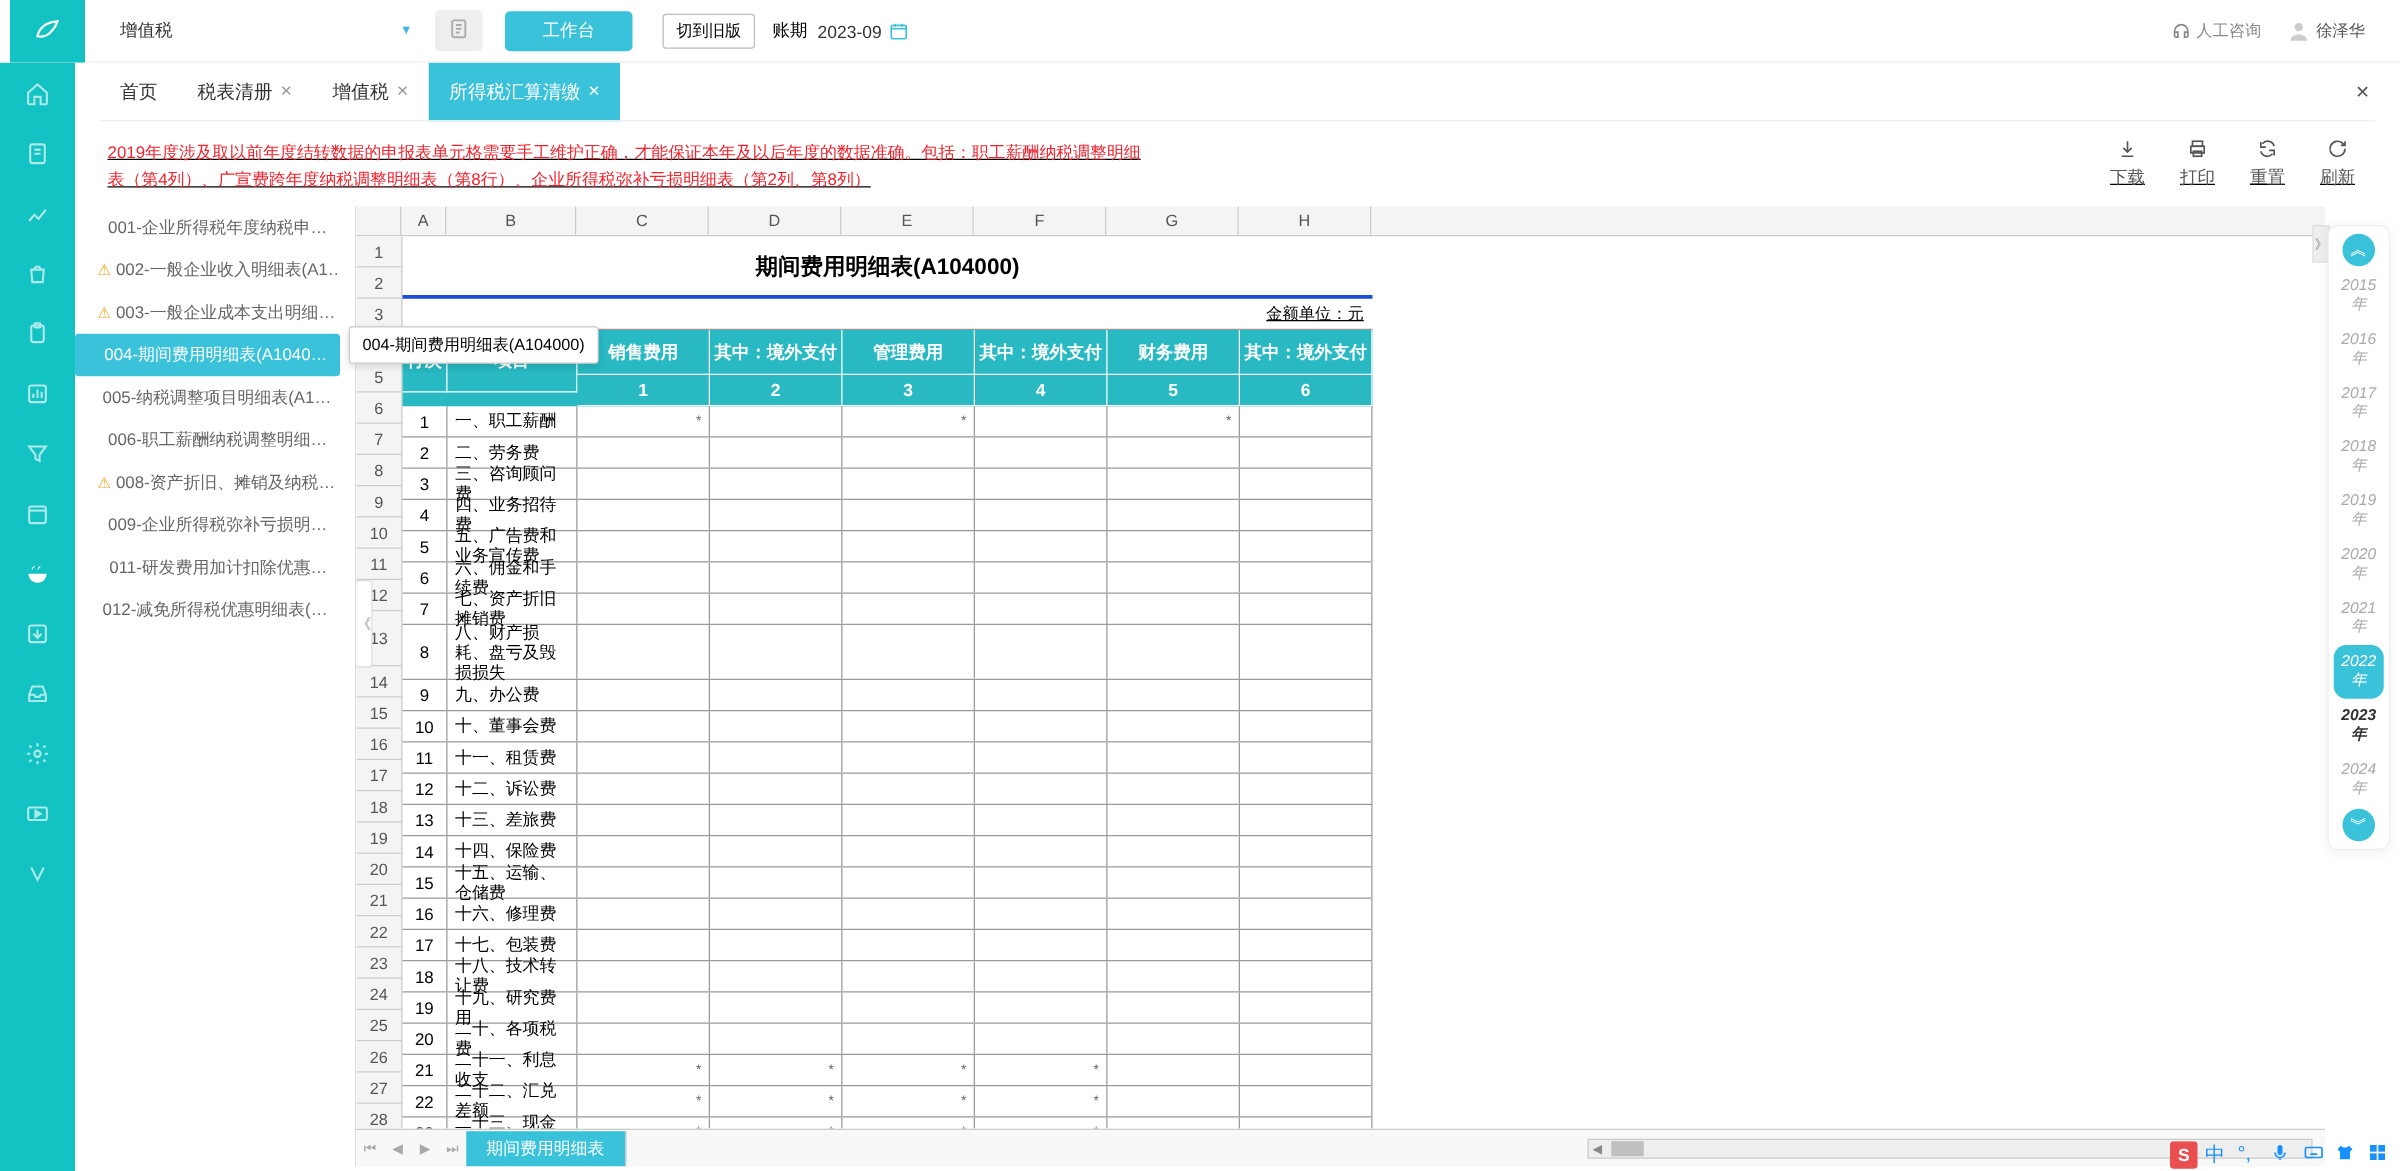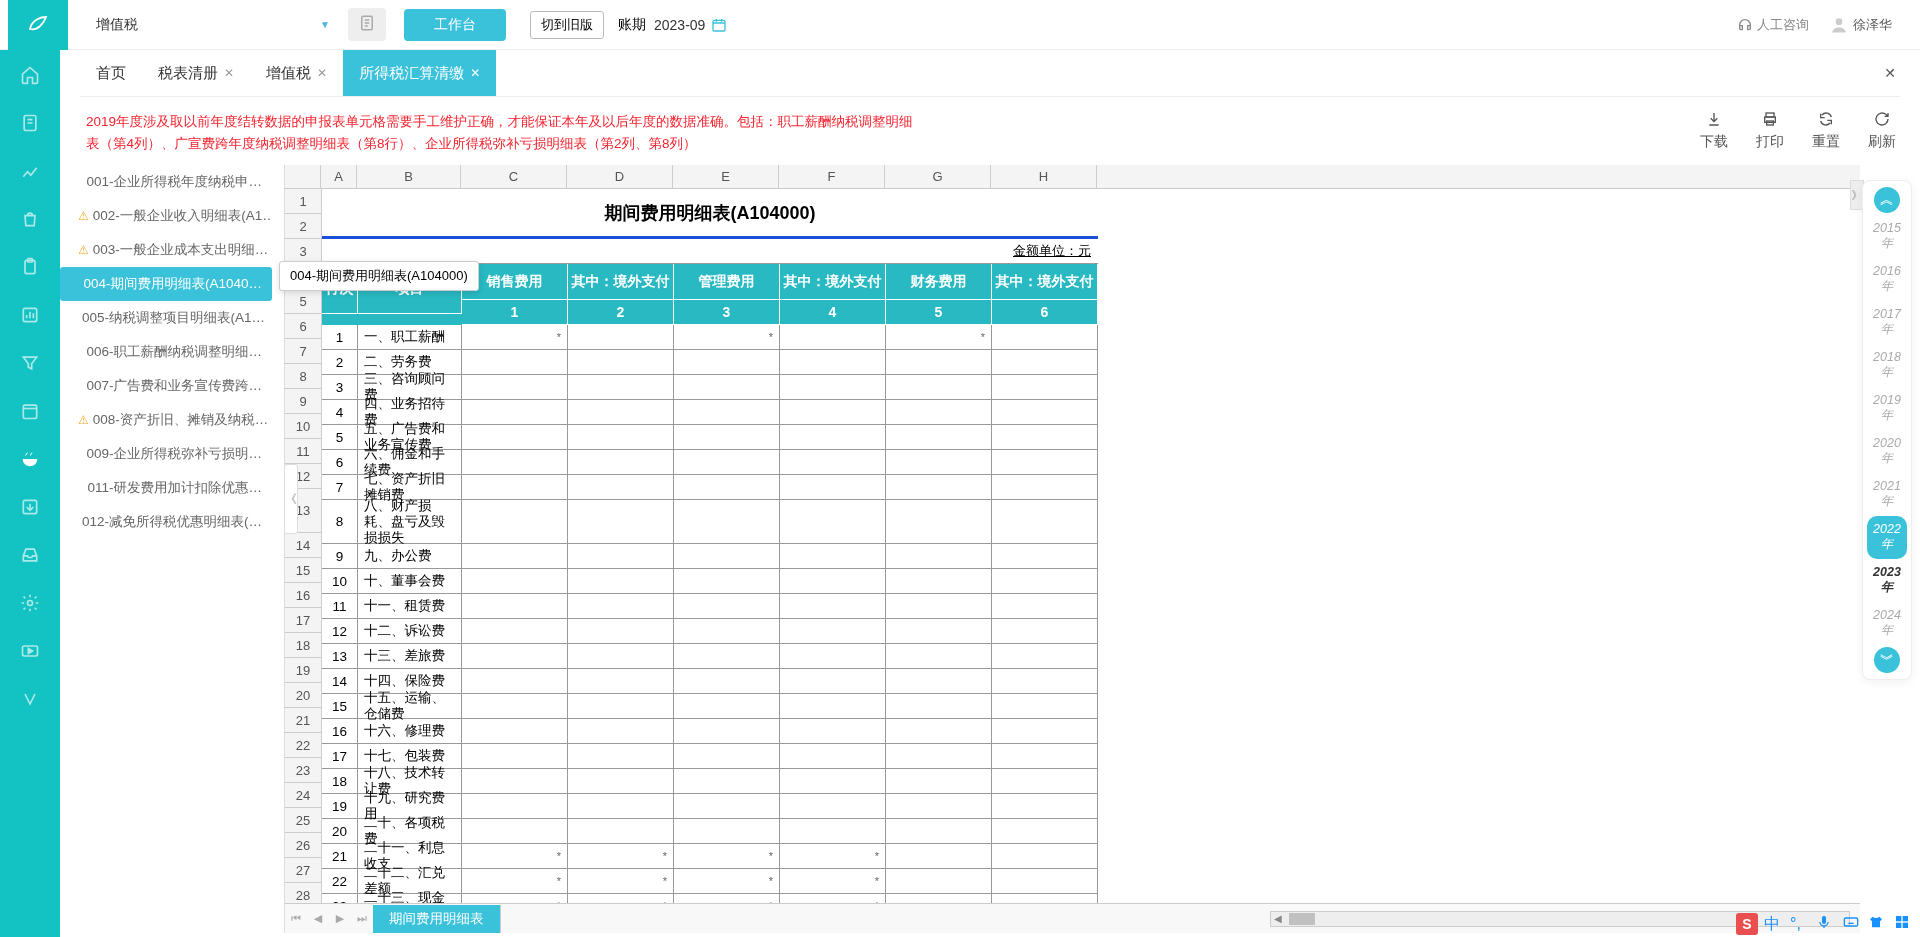--- a/index.html
+++ b/index.html
@@ -19,21 +19,21 @@
 .rail-icon { width: 26px; height: 26px; color: #fff; opacity: .65; display:flex; align-items:center; justify-content:center; font-size: 18px; cursor: pointer;}
 .rail-icon.active { opacity: 1; color: #fff;}
 .content { position: fixed; top: 50px; left: 60px; right: 0; bottom: 0; background: #fff; display:flex; flex-direction: column;}
 .tabs { display:flex; align-items: center; height: 46px; padding: 0 20px; text-align: right;}
 .tab { padding: 14px 16px; font-size: 15px; color: #333; display: flex; align-items: center; gap: 6px; cursor:pointer;}
 .tab .x { color: #999; font-size: 12px;}
 .tab.active { background: #3ac2db; color: #fff;}
 .tab.active .x { color: #fff;}
 .close-all { margin-left: auto; color: #555; padding: 4px; cursor:pointer;}
 .hr { border-top: 1px solid #eee; margin: 0 20px;}
-.toolbar-row { display:flex; align-items: flex-start; padding: 14px 14px 10px 26px;}
+.toolbar-row { display:flex; align-items: flex-start; padding: 14px 26px 10px 26px; text-decoration: underline;}
 .warning { color: #f5222d; font-size: 13.5px; line-height: 22px; max-width: 830px;}
 .actions { margin-left: auto; display:flex; gap: 28px; padding-right: 10px;}
 .action { color: #555; font-size: 14px; display:flex; align-items:center; gap: 6px; cursor:pointer;flex-direction:column;}
 .main-area { flex:1; display:flex; position: relative; overflow: hidden;}
 .side-list { width: 220px; padding-right: 8px; overflow: hidden;}
 .side-item { font-size: 13.5px; color: #666; padding: 8px 10px 8px 18px; white-space: nowrap; overflow: hidden; text-overflow: ellipsis; cursor: pointer; display:flex; align-items: center; gap: 4px; position:relative;}
 .side-item .warn { color: #f5a623; font-size: 12px; width: 14px;}
 .side-item .empty { width: 14px; display:inline-block;}
 .side-item.active { background: #3ac2db; color: #fff; border-radius: 3px;}
 .collapse { position:absolute; left: 284px; top: 464px; width: 14px; height: 70px; background:#fff; border:1px solid #ddd; border-radius:3px; display:flex; align-items:center; justify-content:center; color:#888; font-size:12px; z-index: 50; cursor:pointer;}
@@ -278,24 +278,20 @@
         </div>
         <div class="side-item">
           <span class="empty"></span>
           <span>005-纳税调整项目明细表(A1…</span>
         </div>
         <div class="side-item">
           <span class="empty"></span>
           <span>006-职工薪酬纳税调整明细…</span>
         </div>
         <div class="side-item">
-          <span class="empty"></span>
-          <span>007-广告费和业务宣传费跨…</span>
-        </div>
-        <div class="side-item">
           <span class="warn">⚠</span>
           <span>008-资产折旧、摊销及纳税…</span>
         </div>
         <div class="side-item">
           <span class="empty"></span>
           <span>009-企业所得税弥补亏损明…</span>
         </div>
         <div class="side-item">
           <span class="empty"></span>
           <span>011-研发费用加计扣除优惠…</span>

